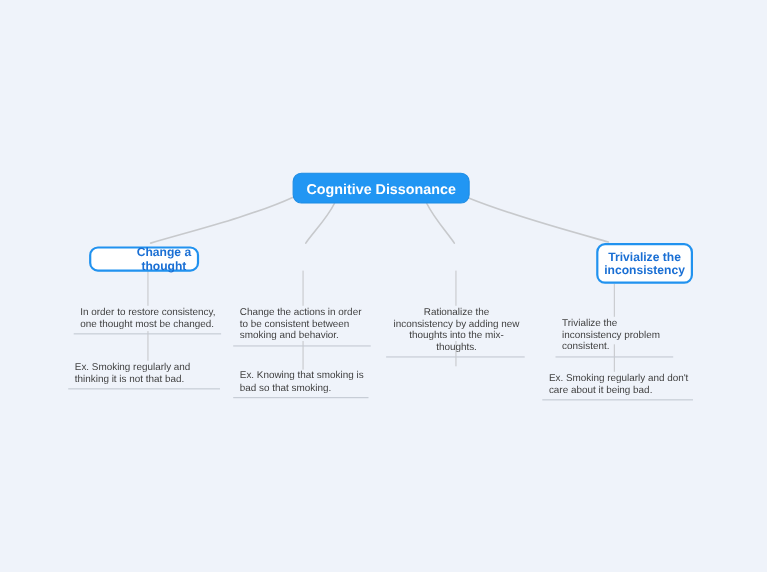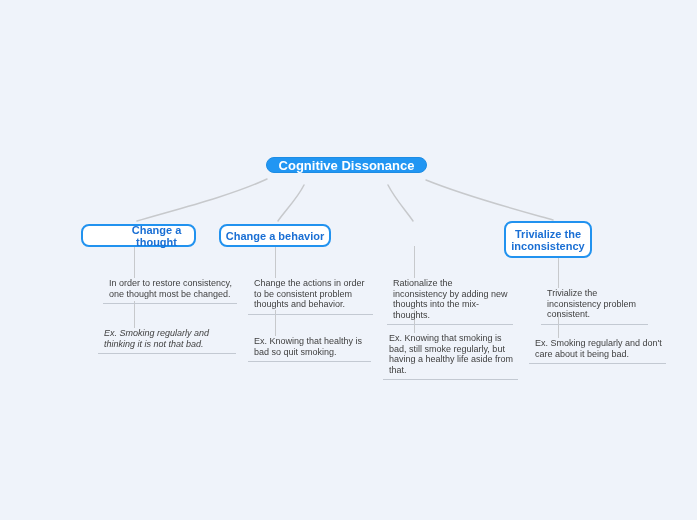--- a/index.html
+++ b/index.html
@@ -4,44 +4,43 @@
 <style>
   html,body{margin:0;padding:0;background:#eff3fa;}
   .canvas{
     position:relative;width:697px;height:520px;overflow:hidden;
     background:#eff3fa;
     font-family:"Liberation Sans","DejaVu Sans",sans-serif;
   }
   .edges{position:absolute;left:0;top:0;width:697px;height:520px;}
   .edges path{fill:none;stroke:#c7c9cc;stroke-width:1.5;stroke-linecap:round;}
   .root-node{
-    position:absolute;left:266px;top:157px;width:161px;height:16px;
+    position:absolute;left:266px;top:157px;width:161px;height:28px;
     background:#2196f3;border:1px solid #1d8ce4;border-radius:8px;
     color:#ffffff;font-weight:bold;font-size:13px;
     display:flex;align-items:center;justify-content:center;
     box-sizing:border-box;cursor:pointer;
   }
   .branch-node{
     position:absolute;height:23px;
     background:#ffffff;border:2px solid #2192ef;border-radius:8px;
     color:#1a6fd4;font-weight:bold;font-size:11px;
     display:flex;align-items:center;justify-content:center;
     text-align:center;box-sizing:border-box;cursor:pointer;line-height:12px;
   }
-  .b1{left:81px;top:224px;width:115px;padding-left:36px;}
+  .b1{left:81px;top:224px;width:100px;padding-left:36px;}
   .b2{left:219px;top:224px;width:112px;}
   .b3{left:360px;top:224px;width:108px;}
-  .b4{left:504px;top:221px;width:88px;height:37px;padding:2px 4px;}
+  .b4{left:542px;top:221px;width:88px;height:37px;padding:2px 4px;}
   .vline{position:absolute;width:1.4px;background:#c7c9cc;}
   .child{
     position:absolute;box-sizing:border-box;
     color:#3f3f3f;font-size:9px;line-height:10.5px;
     padding:0 4px 4px 6px;border-bottom:1px solid #c3c9d2;
     cursor:pointer;
-    margin-left:36px;
   }
 </style>
 </head>
 <body>
 
 <div class="canvas">
 
   <svg class="edges" viewBox="0 0 697 520">
     <path d="M267,179 C228,197 170,211 137,221"></path>
     <path d="M304,185 C297,199 284,212 278,221"></path>
@@ -54,28 +53,26 @@
   <div class="vline" style="left:275px;top:246px;height:32px;"></div>
   <div class="vline" style="left:275px;top:310px;height:26px;"></div>
   <div class="vline" style="left:414px;top:246px;height:32px;"></div>
   <div class="vline" style="left:414px;top:310px;height:23px;"></div>
   <div class="vline" style="left:558px;top:258px;height:30px;"></div>
   <div class="vline" style="left:558px;top:313px;height:25px;"></div>
 
   <div class="root-node">Cognitive Dissonance</div>
 
   <div class="branch-node b1">Change a thought</div>
-  <div class="branch-node b2">Change a behavior</div>
   <div class="branch-node b4">Trivialize the inconsistency</div>
 
   <div class="child" style="left:67px;top:278px;width:134px;">In order to restore consistency, one thought most be changed.</div>
-  <div class="child" style="left:62px;top:328px;width:138px;font-style:italic;">Ex. Smoking regularly and thinking it is not that bad.</div>
+  <div class="child" style="left:62px;top:328px;width:138px;">Ex. Smoking regularly and thinking it is not that bad.</div>
 
-  <div class="child" style="left:212px;top:278px;width:125px;">Change the actions in order to be consistent problem thoughts and behavior.</div>
-  <div class="child" style="left:212px;top:336px;width:123px;">Ex. Knowing that healthy is bad so quit smoking.</div>
+  <div class="child" style="left:212px;top:278px;width:125px;">Change the actions in order to be consistent between smoking and behavior.</div>
+  <div class="child" style="left:212px;top:336px;width:123px;">Ex. Knowing that smoking is bad so that smoking.</div>
 
-  <div class="child" style="left:351px;top:278px;width:126px;">Rationalize the inconsistency by adding new thoughts into the mix- thoughts.</div>
-  <div class="child" style="left:347px;top:333px;width:135px;">Ex. Knowing that smoking is bad, still smoke regularly, but having a healthy life aside from that.</div>
+  <div class="child" style="left:351px;top:278px;width:126px;text-align:center;">Rationalize the inconsistency by adding new thoughts into the mix- thoughts.</div>
 
   <div class="child" style="left:505px;top:288px;width:107px;">Trivialize the inconsistency problem consistent.</div>
   <div class="child" style="left:493px;top:338px;width:137px;">Ex. Smoking regularly and don't care about it being bad.</div>
 
 </div>
 
 </body></html>

